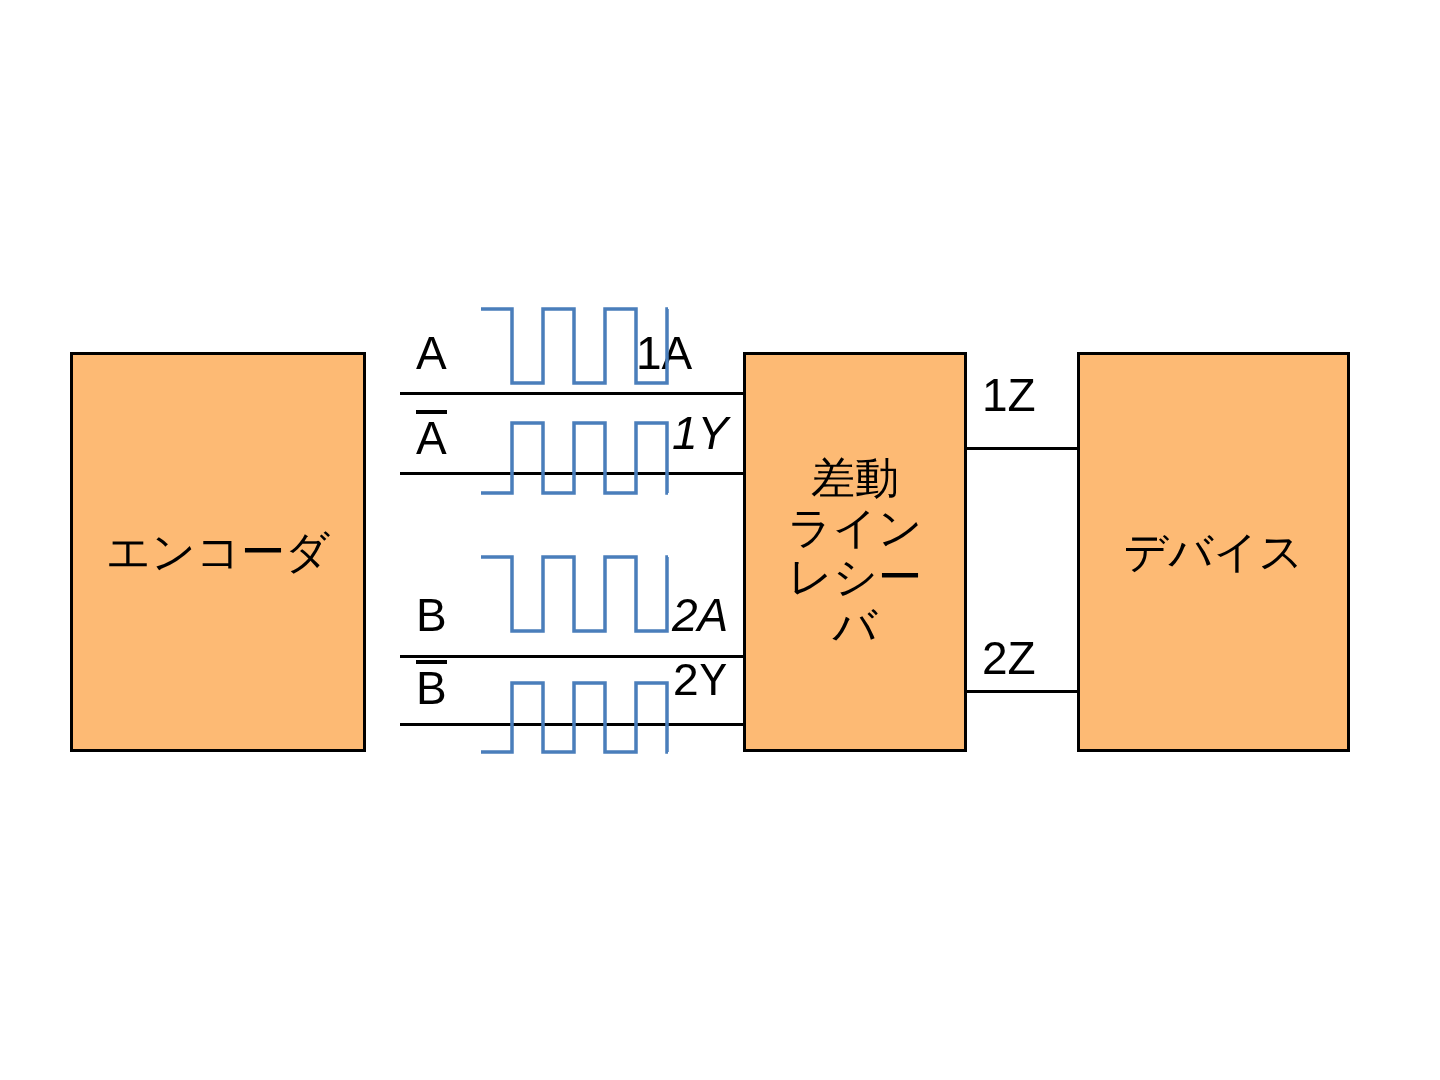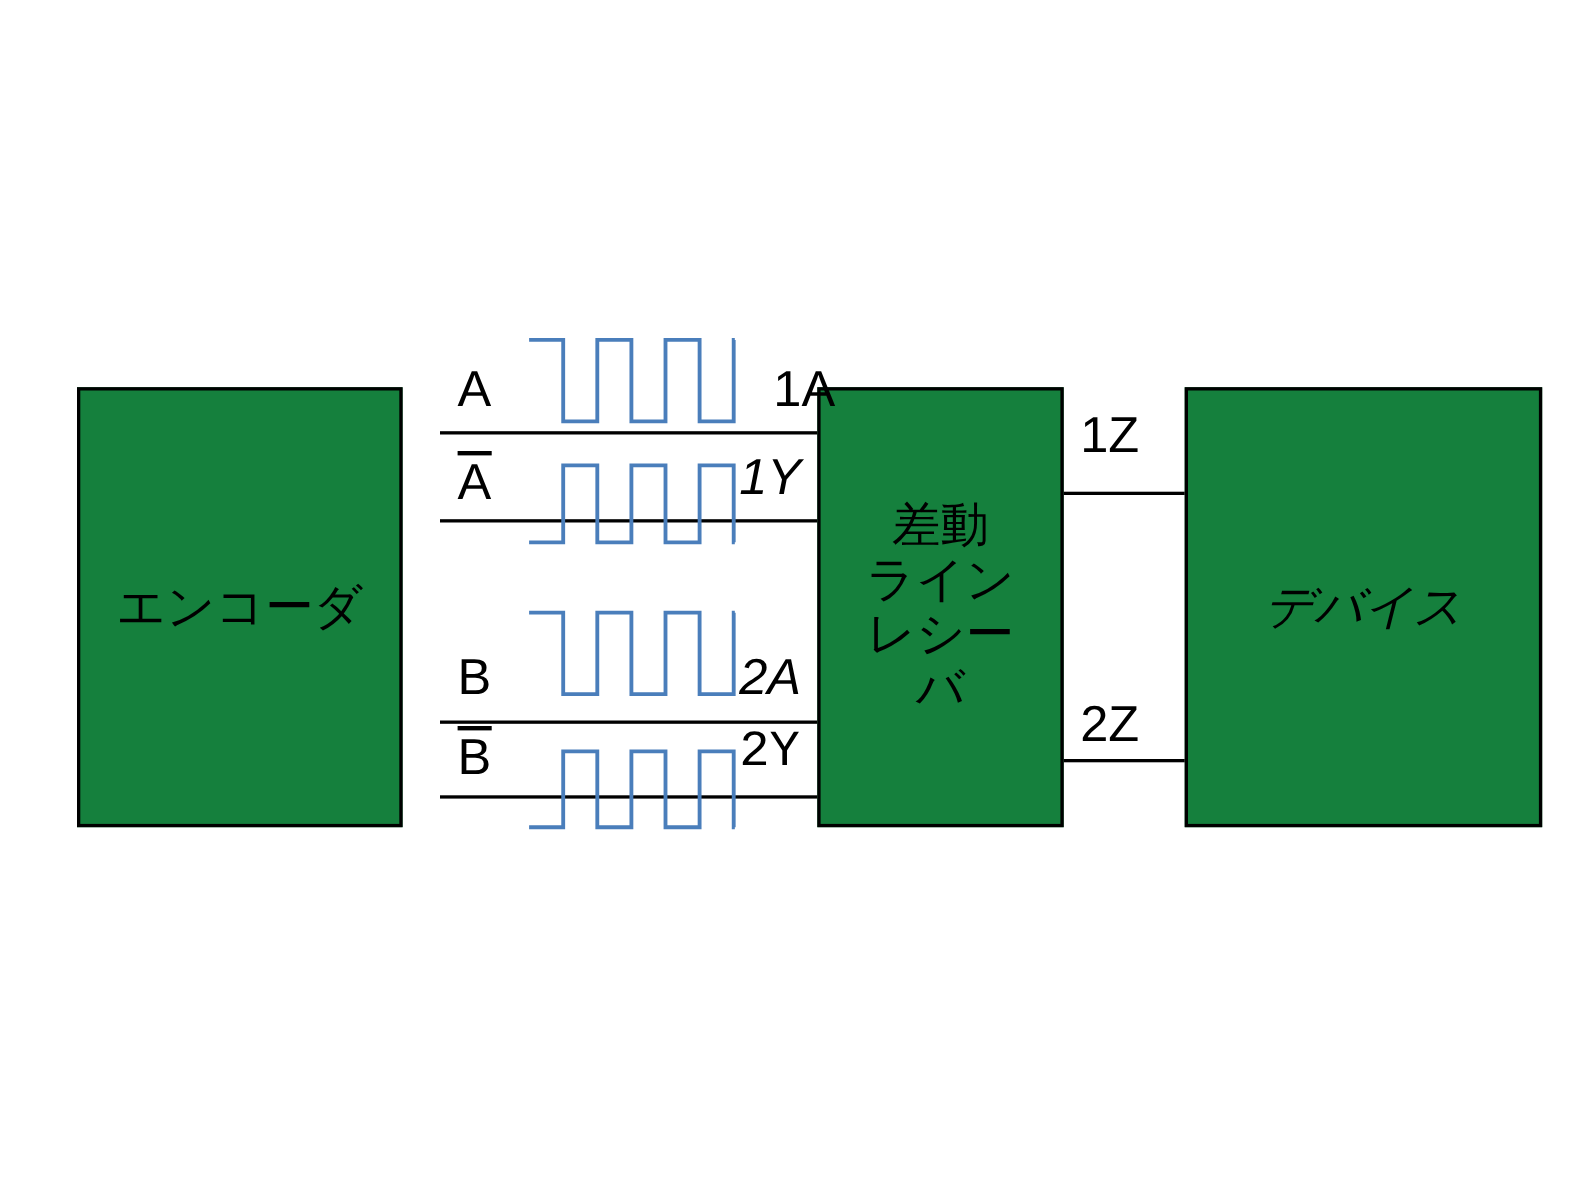--- a/index.html
+++ b/index.html
@@ -12,21 +12,21 @@
     width: 1440px;
     height: 1080px;
     background: #ffffff;
     overflow: hidden;
     font-family: "Liberation Sans", "DejaVu Sans", sans-serif;
   }
   .block {
     position: absolute;
     box-sizing: border-box;
     border: 3px solid #000000;
-    background: #15803d;
+    background: #fdba74;
     display: flex;
     align-items: center;
     justify-content: center;
     text-align: center;
   }
   .block-label {
     font-size: 44px;
     line-height: 1.12;
     color: #000000;
     letter-spacing: 0px;
@@ -66,28 +66,28 @@
     <div class="block-label">エンコーダ</div>
   </div>
 
   <div class="block" id="block-line-receiver" style="left: 743px; top: 352px; width: 224px; height: 400px;">
     <div class="block-label">差動
 ライン
 レシー
 バ</div>
   </div>
 
-  <div class="block" id="block-device" style="left: 1077px; top: 352px; width: 325px; height: 400px; font-style: italic;">
+  <div class="block" id="block-device" style="left: 1077px; top: 352px; width: 273px; height: 400px;">
     <div class="block-label">デバイス</div>
   </div>
 
   <div id="signals-layer">
       <div class="wire" style="left: 400px; top: 392px; width: 343px;"></div>
       <div class="sig-label" style="left: 416px; top: 330px;">A</div>
-      <div class="sig-label" style="left: 703px; top: 330px;">1A</div>
+      <div class="sig-label" style="left: 636px; top: 330px;">1A</div>
       <div class="wave" style="left: 477px; top: 305px;">
         <svg width="195" height="82" viewBox="0 0 195 82">
           <polyline points="4.0,4.0 35.0,4.0 35.0,78.0 66.0,78.0 66.0,4.0 97.0,4.0 97.0,78.0 128.0,78.0 128.0,4.0 159.0,4.0 159.0,78.0 190.0,78.0 190.0,4.0 191.0,4.0" fill="none" stroke="#4a7ebb" stroke-width="3.5" stroke-linecap="butt" stroke-linejoin="miter"></polyline>
         </svg>
       </div>
       <div class="wire" style="left: 400px; top: 472px; width: 343px;"></div>
       <div class="sig-label overline" style="left: 416px; top: 410px;">A</div>
       <div class="sig-label" style="left: 672px; top: 410px; font-style: italic;">1Y</div>
       <div class="wave" style="left: 477px; top: 419px;">
         <svg width="195" height="78" viewBox="0 0 195 78">

